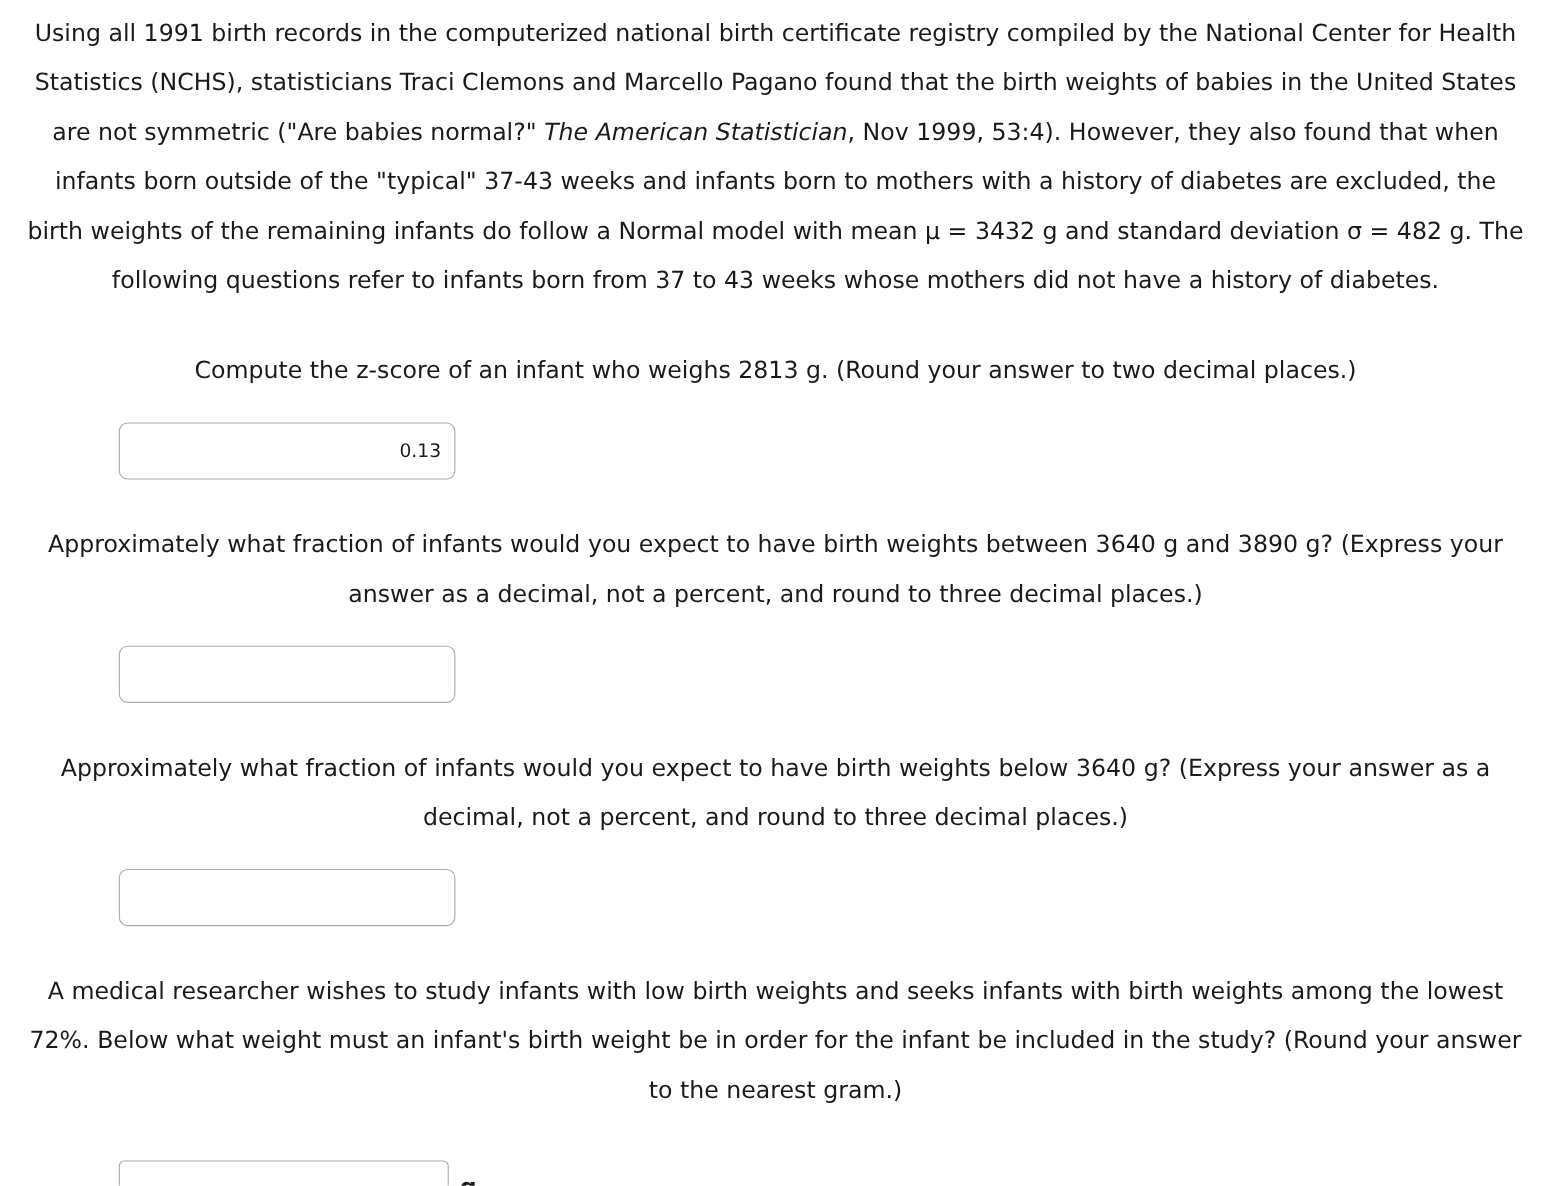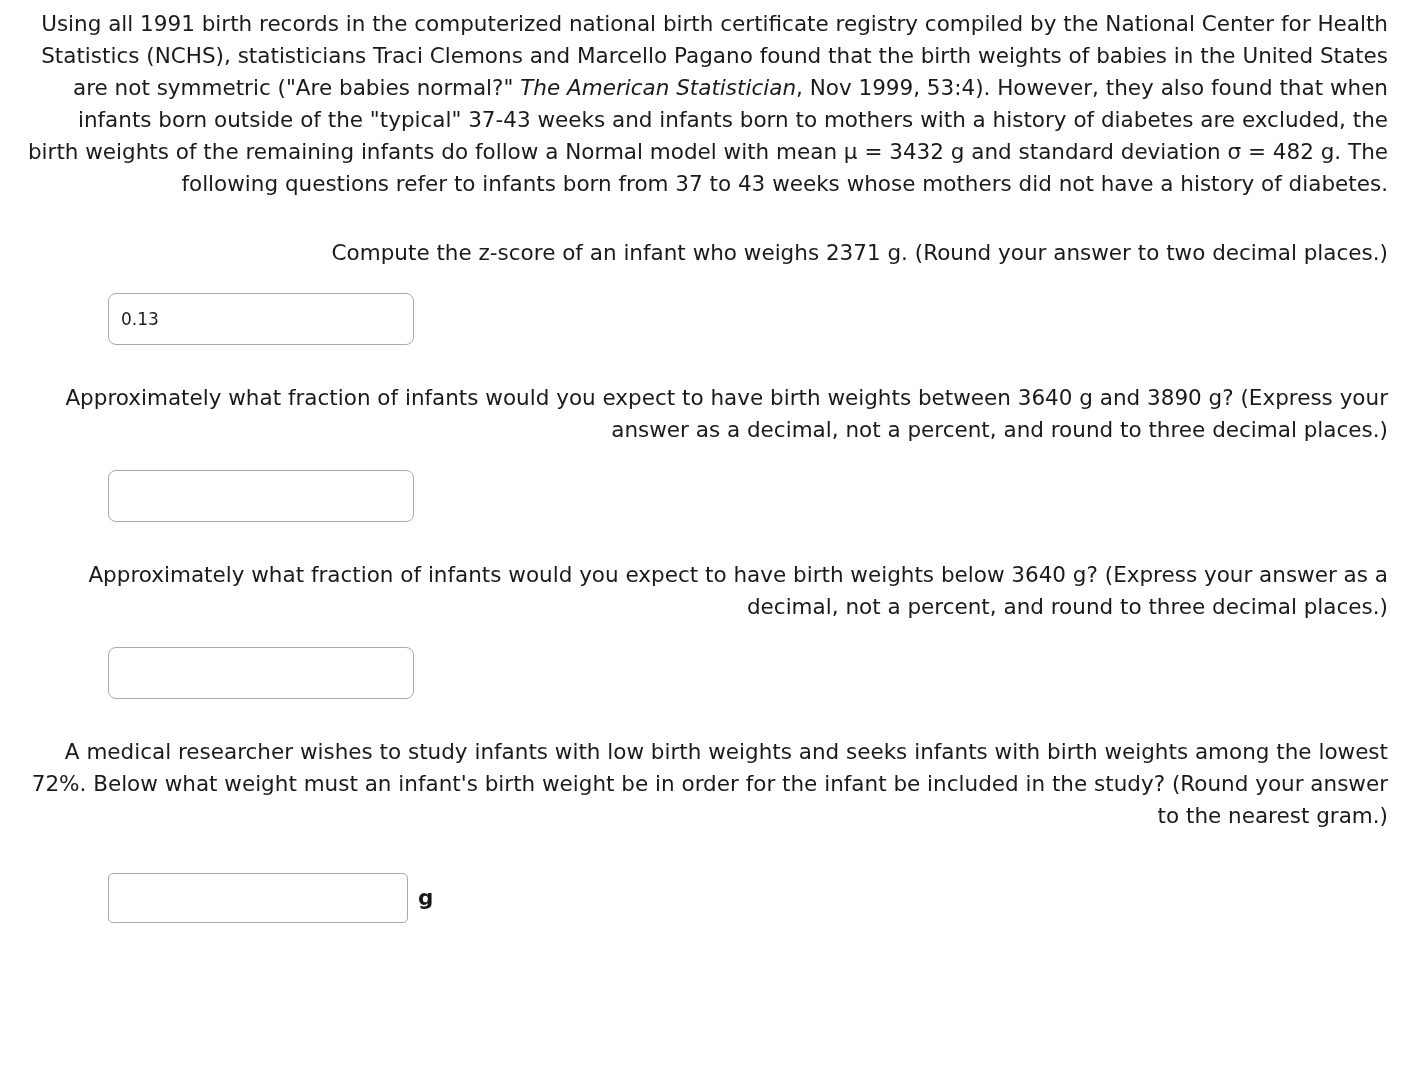--- a/index.html
+++ b/index.html
@@ -14,23 +14,23 @@
     color: #1a1a1a;
     overflow: hidden;
   }
   .page {
     padding: 8px 22px 0 22px;
     box-sizing: border-box;
     width: 1410px;
   }
   p.para {
     font-size: 21.5px;
-    line-height: 32px;
+    line-height: 45px;
     margin: 0;
-    text-align: right;
+    text-align: center;
   }
   .intro {
     margin-bottom: 0;
   }
   .italic {
     font-style: italic;
   }
   .q-block {
     margin-top: 37px;
   }
@@ -46,20 +46,21 @@
     height: 52px;
     box-sizing: border-box;
     border: 1px solid #a9aaac;
     border-radius: 8px;
     background: #ffffff;
     font-family: "DejaVu Sans", sans-serif;
     font-size: 17px;
     color: #1a1a1a;
     padding: 0 12px;
     outline: none;
+    text-align: right;
   }
   .answer-box.short {
     width: 300px;
     border-radius: 5px;
     height: 50px;
   }
   .unit {
     font-size: 21.5px;
     font-weight: bold;
     line-height: 1;
@@ -69,21 +70,21 @@
   }
 </style>
 </head>
 <body>
 
 <div class="page">
 
   <p class="para intro"><span>Using all 1991 birth records in the computerized national birth certificate registry compiled by the National Center for Health Statistics (NCHS), statisticians Traci Clemons and Marcello Pagano found that the birth weights of babies in the United States are not symmetric ("Are babies normal?" </span><span class="italic">The American Statistician</span><span>, Nov 1999, 53:4). However, they also found that when infants born outside of the "typical" 37-43 weeks and infants born to mothers with a history of diabetes are excluded, the birth weights of the remaining infants do follow a Normal model with mean μ = 3432 g and standard deviation σ = 482 g. The following questions refer to infants born from 37 to 43 weeks whose mothers did not have a history of diabetes.</span></p>
 
   <div class="q-block">
-    <p class="para">Compute the z-score of an infant who weighs 2371 g. (Round your answer to two decimal places.)</p>
+    <p class="para">Compute the z-score of an infant who weighs 2813 g. (Round your answer to two decimal places.)</p>
     <div class="answer-row">
       <input class="answer-box" type="text" value="0.13" style="">
     </div>
   </div>
 
   <div class="q-block">
     <p class="para">Approximately what fraction of infants would you expect to have birth weights between 3640 g and 3890 g? (Express your answer as a decimal, not a percent, and round to three decimal places.)</p>
     <div class="answer-row">
       <input class="answer-box" type="text" value="" style="">
     </div>

